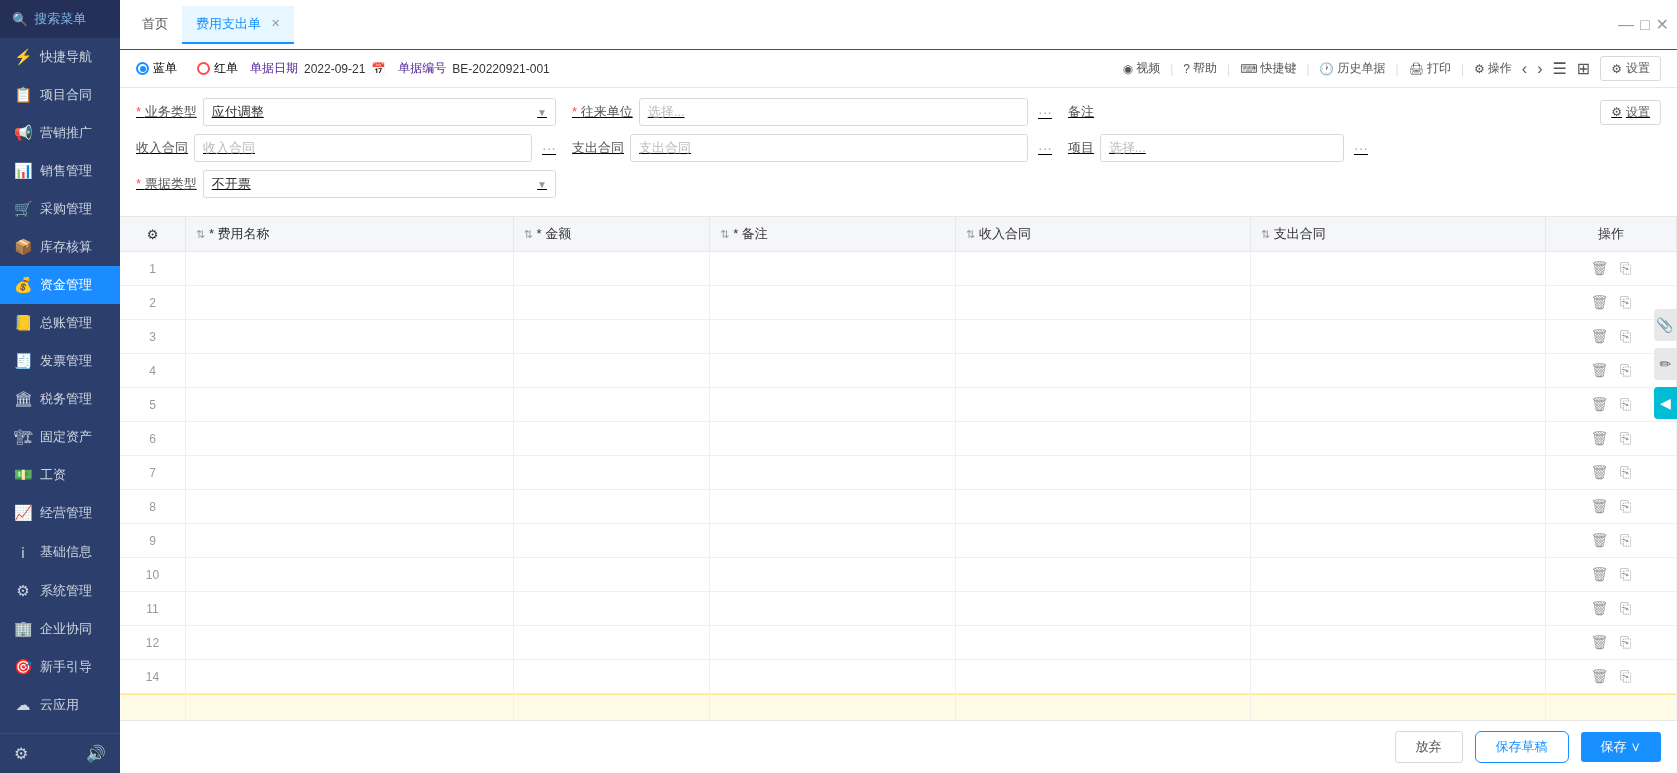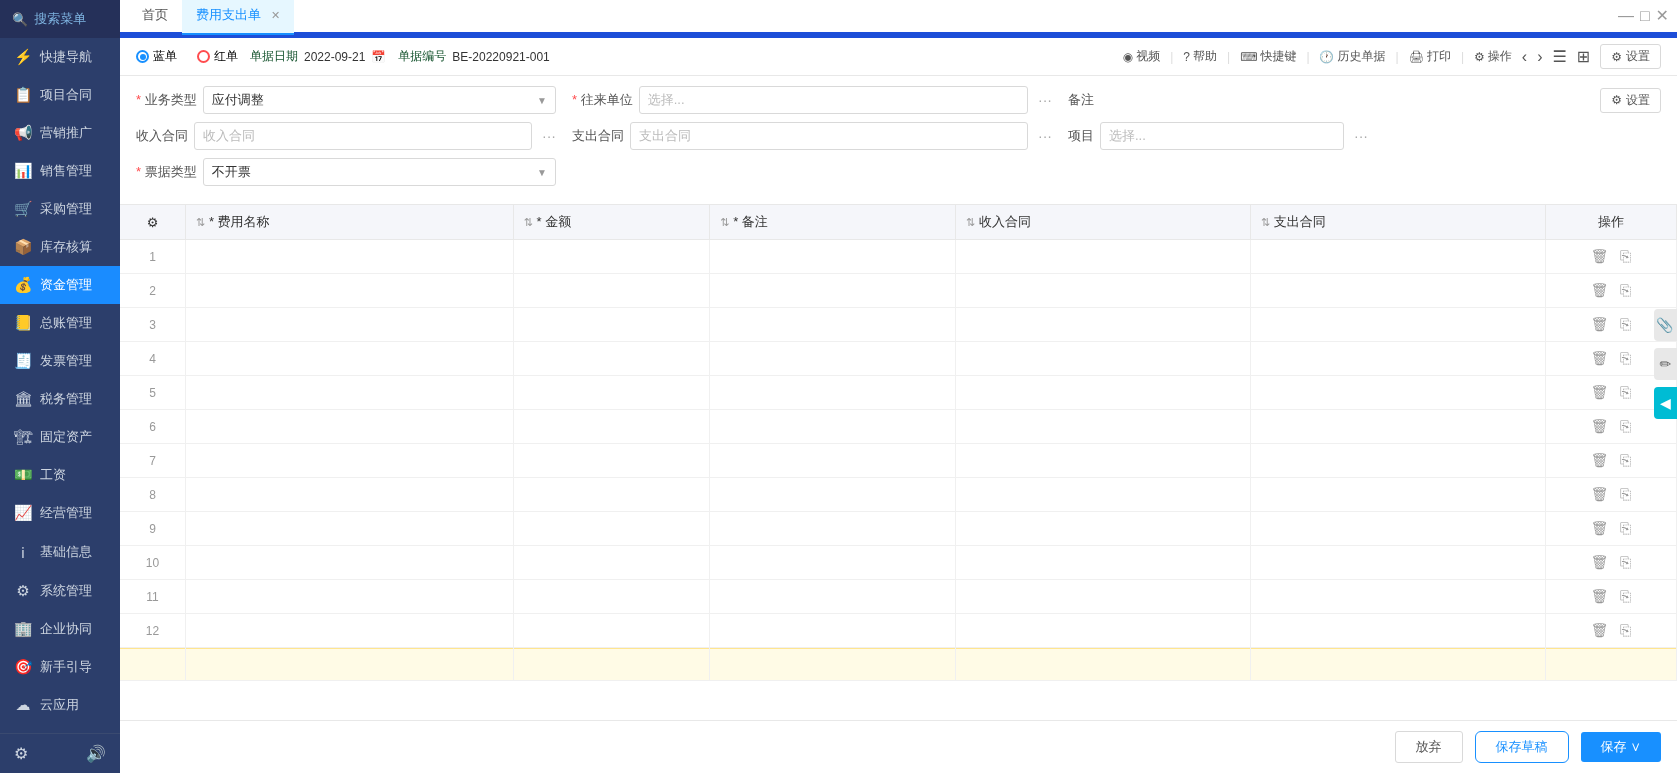--- a/index.html
+++ b/index.html
@@ -52,23 +52,23 @@
       flex-direction: column;
       background: #f0f2f5;
       min-width: 0;
     }
 
     
     .tabs-bar {
       display: flex;
       align-items: center;
       background: #fff;
-      border-bottom: 6px solid #1d4ed8;
+      border-bottom: 1px solid #1d4ed8;
       padding: 0 8px;
-      height: 38px;
+      height: 50px;
       flex-shrink: 0;
     }
     .tab {
       display: flex;
       align-items: center;
       padding: 0 14px;
       height: 38px;
       font-size: 13px;
       color: #555;
       cursor: pointer;
@@ -96,21 +96,21 @@
       border-bottom: 1px solid #e8e8e8;
       gap: 12px;
       flex-shrink: 0;
       font-size: 12px;
     }
     .toolbar-group {
       display: flex;
       align-items: center;
       gap: 6px;
     }
-    .toolbar-label { color: #14532d; }
+    .toolbar-label { color: #4c1d95; }
     .toolbar-value { color: #333; font-weight: 500; }
     .radio-group { display: flex; align-items: center; gap: 20px; }
     .radio-item { display: flex; align-items: center; gap: 4px; cursor: pointer; }
     .radio-dot {
       width: 13px; height: 13px;
       border-radius: 50%;
       border: 2px solid #1890ff;
       display: flex; align-items: center; justify-content: center;
     }
     .radio-dot.checked::after {
@@ -152,20 +152,21 @@
       background: #fff;
       padding: 10px 16px;
       border-bottom: 1px solid #e8e8e8;
       flex-shrink: 0;
     }
     .form-row {
       display: flex;
       align-items: center;
       gap: 16px;
       margin-bottom: 8px;
+      text-decoration: underline;
     }
     .form-field {
       display: flex;
       align-items: center;
       gap: 6px;
       flex: 1;
       min-width: 0;
     }
     .form-field-label {
       color: #555;
@@ -698,20 +699,32 @@
     <td class="col-name"></td>
     <td class="col-amount"></td>
     <td class="col-note"></td>
     <td class="col-income"></td>
     <td class="col-expense"></td>
     <td class="op-col">
       <button class="op-btn">🗑</button>
       <button class="op-btn">⎘</button>
     </td>
   </tr>
+          <tr>
+    <td class="col-num">14</td>
+    <td class="col-name"></td>
+    <td class="col-amount"></td>
+    <td class="col-note"></td>
+    <td class="col-income"></td>
+    <td class="col-expense"></td>
+    <td class="op-col">
+      <button class="op-btn">🗑</button>
+      <button class="op-btn">⎘</button>
+    </td>
+  </tr>
         </tbody>
     </table>
 
     <table style="width:100%;">
       <tbody>
         <tr class="subtotal-row">
           <td class="col-num">
             
           </td>
           <td class="col-name"></td>

